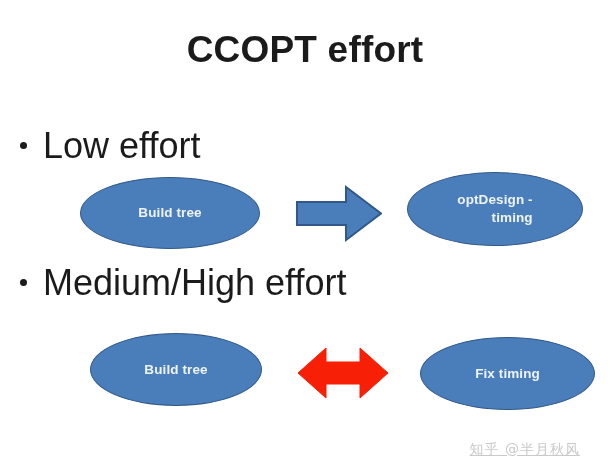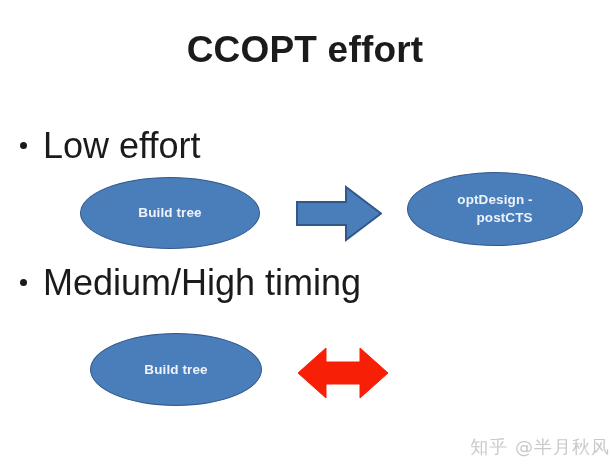--- a/index.html
+++ b/index.html
@@ -84,28 +84,29 @@
   .arrow-wrap {
     position: absolute;
   }
   .arrow-wrap svg { display: block; }
   #arrow-right-blue { left: 296px; top: 185px; }
   #arrow-double-red { left: 297px; top: 347px; }
 
   
   .watermark {
     position: absolute;
-    right: 0;
+    right: 30px;
     bottom: 8px;
-    font-size: 18px;
+    font-size: 14px;
     color: #c9c9c9;
     letter-spacing: 1px;
     font-family: "DejaVu Sans", sans-serif;
     white-space: nowrap;
     user-select: none;
+    text-decoration: underline;
   }
 </style>
 </head>
 <body>
 
 <div id="slide">
 
   <div class="slide-title">CCOPT effort</div>
 
   <div class="bullet-row" id="bullet-low">
@@ -119,35 +120,38 @@
 
   <div class="arrow-wrap" id="arrow-right-blue">
     <svg width="86" height="57" viewBox="0 0 86 57" aria-hidden="true">
       <polygon points="1,17 50,17 50,2 85,28.5 50,55 50,40 1,40" fill="#4a7ebb" stroke="#32588a" stroke-width="2" stroke-linejoin="miter"></polygon>
     </svg>
   </div>
 
   <div class="ellipse" id="ellipse-optdesign">
     <span class="ellipse-label">
       <span>optDesign -</span><br>
-      <span>postCTS</span>
+      <span>timing</span>
     </span>
   </div>
 
   <div class="bullet-row" id="bullet-med">
     <span class="bullet-dot"></span>
-    <span class="bullet-text">Medium/High timing</span>
+    <span class="bullet-text">Medium/High effort</span>
   </div>
 
   <div class="ellipse" id="ellipse-build-tree-2">
     <span class="ellipse-label">Build tree</span>
   </div>
 
   <div class="arrow-wrap" id="arrow-double-red">
     <svg width="92" height="52" viewBox="0 0 92 52" aria-hidden="true">
       <polygon points="1,26 29,1 29,15 63,15 63,1 91,26 63,51 63,37 29,37 29,51" fill="#f81f07" stroke="#f81f07" stroke-width="1" stroke-linejoin="miter"></polygon>
     </svg>
   </div>
 
+  <div class="ellipse" id="ellipse-fix-timing">
+    <span class="ellipse-label">Fix timing</span>
+  </div>
 
   <div class="watermark">知乎 @半月秋风</div>
 
 </div>
 
 </body></html>

